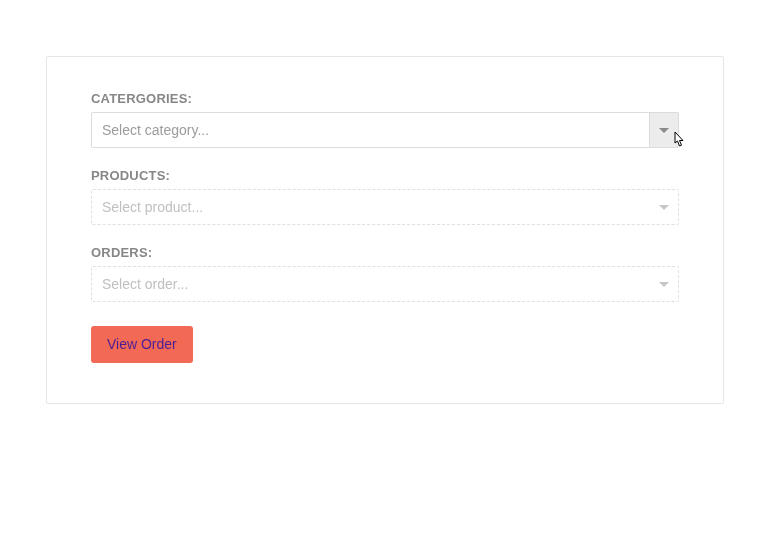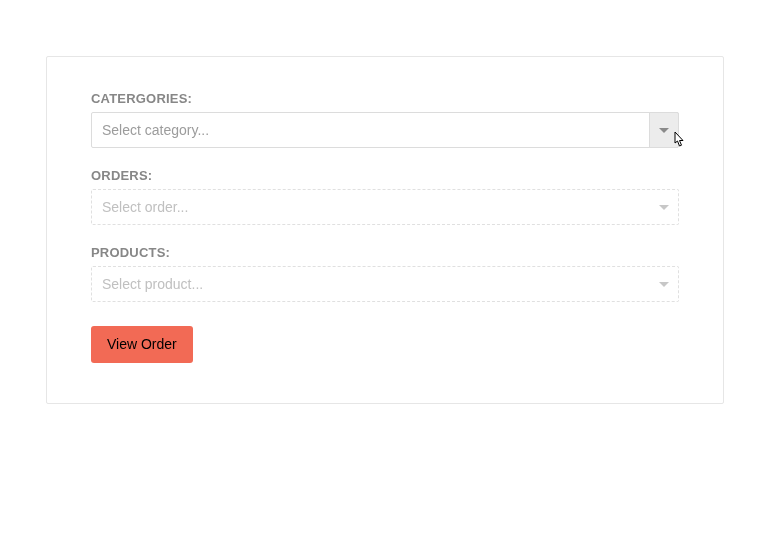--- a/index.html
+++ b/index.html
@@ -73,21 +73,21 @@
       width: 0; height: 0;
       border-left: 5px solid transparent;
       border-right: 5px solid transparent;
       border-top: 5px solid #8a8a8a;
     }
     .dropdown.disabled .arrow-glyph { border-top-color: #c7c7c7; }
     .btn {
       display: inline-block;
       border: none;
       background: #f26a55;
-      color: #000000;
+      color: #4c1d95;
       font-size: 14px;
       padding: 10px 16px 11px 16px;
       border-radius: 3px;
       cursor: pointer;
       margin-top: 4px;
     }
     .cursor {
       position: absolute;
       pointer-events: none;
     }
@@ -104,33 +104,33 @@
       <div class="dropdown-arrow">
         <span class="arrow-glyph"></span>
       </div>
       <svg class="cursor" style="left: 578px; top: 18px;" width="20" height="22" viewBox="0 0 20 22">
         <path d="M6 2 L6 13 L8.5 11 L10.5 16 L12.5 15.2 L10.5 10.5 L14 10.5 Z" fill="#fff" stroke="#000" stroke-width="1"></path>
       </svg>
     </div>
   </div>
 
   <div class="form-group">
-    <label class="form-label">ORDERS:</label>
+    <label class="form-label">PRODUCTS:</label>
     <div class="dropdown disabled">
-      <input type="text" readonly="" disabled="" class="dropdown-input" placeholder="Select order..." style="">
+      <input type="text" readonly="" disabled="" class="dropdown-input" placeholder="Select product..." style="">
       <div class="dropdown-arrow">
         <span class="arrow-glyph"></span>
       </div>
     </div>
   </div>
 
   <div class="form-group">
-    <label class="form-label">PRODUCTS:</label>
+    <label class="form-label">ORDERS:</label>
     <div class="dropdown disabled">
-      <input type="text" readonly="" disabled="" class="dropdown-input" placeholder="Select product..." style="">
+      <input type="text" readonly="" disabled="" class="dropdown-input" placeholder="Select order..." style="">
       <div class="dropdown-arrow">
         <span class="arrow-glyph"></span>
       </div>
     </div>
   </div>
 
   <button class="btn">View Order</button>
 
 </div>
 

